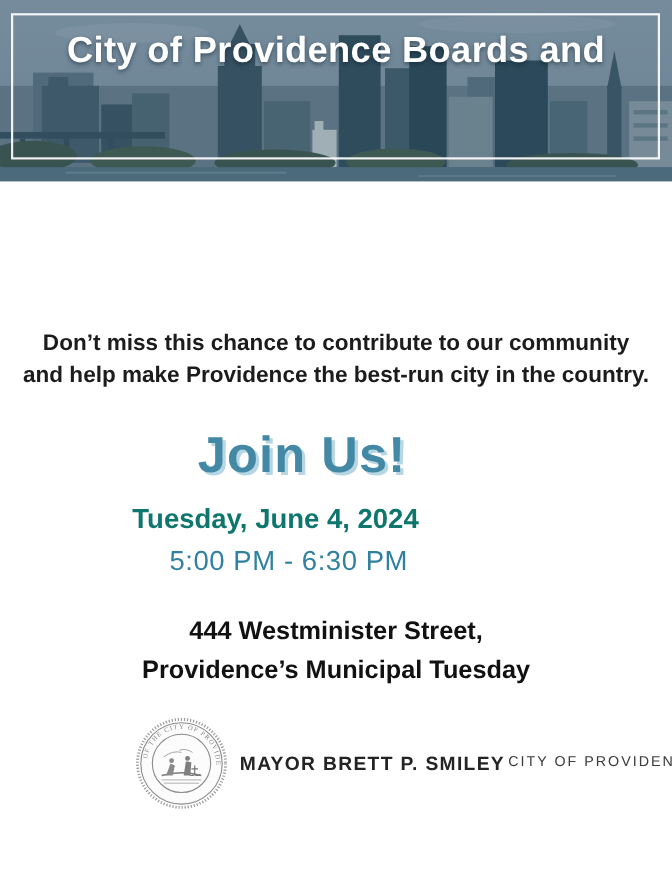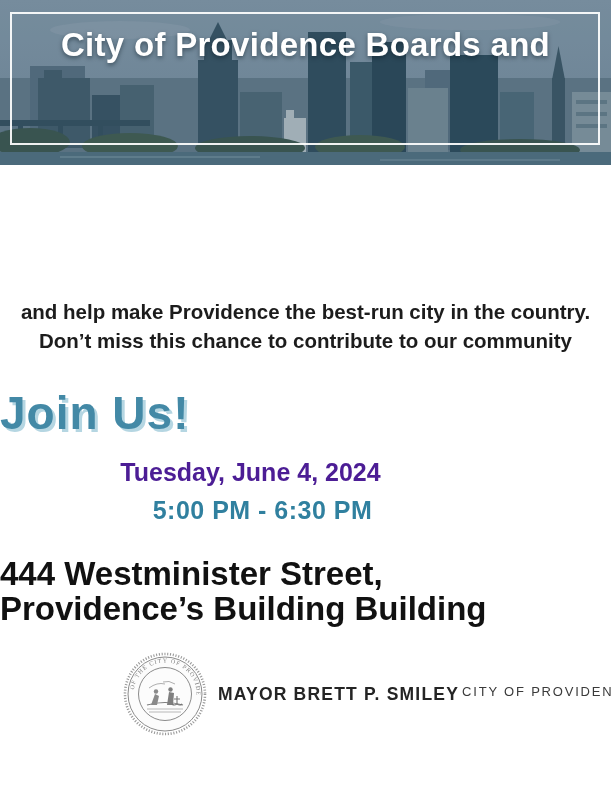--- a/index.html
+++ b/index.html
@@ -56,54 +56,54 @@
     line-height: 29px;
   }
   .para-1 { top: 182px; }
   .para-2 { top: 297px; }
 
   
   .cta-heading {
     position: absolute;
     top: 386px; left: 0;
     width: 549px;
-    text-align: left;
+    text-align: center;
     font-size: 46px;
     font-weight: bold;
     letter-spacing: 1px;
     color: #4389a6;
     text-shadow: 3px 3px 0 #b5d6e2;
   }
 
   
   .event-date {
     position: absolute;
     top: 458px; left: 0;
     width: 501px;
     text-align: center;
     font-size: 25px;
     font-weight: bold;
-    color: #4c1d95;
+    color: #0f766e;
   }
   .event-time {
     position: absolute;
     top: 496px; left: 0;
     width: 525px;
     text-align: center;
     font-size: 25px;
-    font-weight: bold;
+    font-weight: normal;
     letter-spacing: 0.5px;
     color: #30809f;
   }
   .event-address {
     position: absolute;
     top: 556px; left: 0;
     width: 611px;
-    text-align: left;
-    font-size: 33px;
+    text-align: center;
+    font-size: 23px;
     font-weight: bold;
     line-height: 35px;
     color: #111111;
   }
 
   
   .footer-logo {
     position: absolute;
     top: 652px; left: 123px;
     display: flex;
@@ -195,31 +195,31 @@
       <rect x="0" y="0" width="611" height="165" fill="#24425a" opacity="0.22"></rect>
     </svg>
     <div class="hero-frame"></div>
     <div class="hero-title">
       <div>City of Providence Boards and</div>
     </div>
   </div>
 
 
   <div class="para para-2">
+    <div>Don’t miss this chance to contribute to our community</div>
     <div>and help make Providence the best-run city in the country.</div>
-    <div>Don’t miss this chance to contribute to our community</div>
   </div>
 
   <div class="cta-heading">Join Us!</div>
 
   <div class="event-date">Tuesday, June 4, 2024</div>
   <div class="event-time">5:00 PM - 6:30 PM</div>
   <div class="event-address">
     <div>444 Westminister Street,</div>
-    <div>Providence’s Building Building</div>
+    <div>Providence’s Municipal Tuesday</div>
   </div>
 
   <div class="footer-logo">
     <svg class="seal" viewBox="0 0 84 84">
       <circle cx="42" cy="42" r="40" fill="none" stroke="#9a9a9a" stroke-width="2.6" stroke-dasharray="1.1 1.7"></circle>
       <circle cx="42" cy="42" r="37" fill="#fcfcfc" stroke="#8b8b8b" stroke-width="1"></circle>
       <circle cx="42" cy="42" r="26.5" fill="none" stroke="#8b8b8b" stroke-width="1"></circle>
       <path id="sealTopArc" d="M 10.5 42 A 31.5 31.5 0 0 1 73.5 42" fill="none"></path>
       <text font-size="6" letter-spacing="1.1" fill="#7f7f7f" font-family="Liberation Serif, serif">
         <textPath href="#sealTopArc" startOffset="50%" text-anchor="middle">SEAL OF THE CITY OF PROVIDENCE</textPath>

